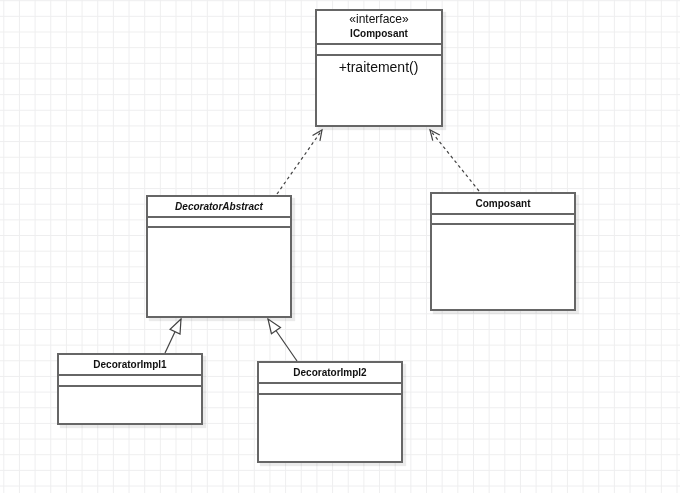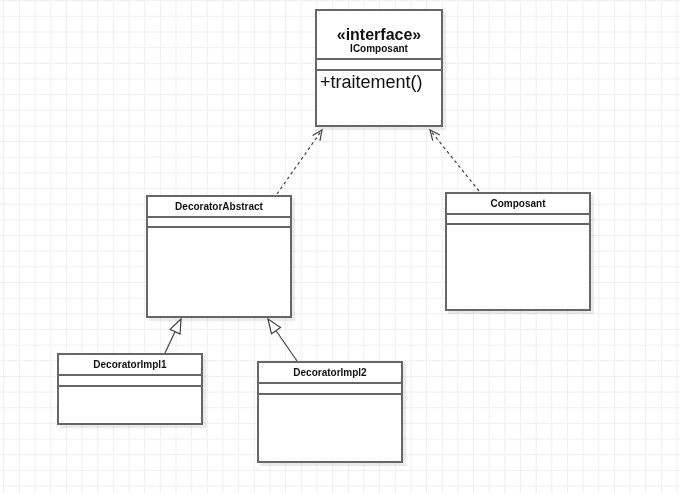--- a/index.html
+++ b/index.html
@@ -34,42 +34,41 @@
   }
   .uml-title{
     display:flex;
     flex-direction:column;
     justify-content:center;
     align-items:center;
     padding:2px 2px 1px 2px;
     text-align:center;
   }
   .stereotype{
-    font-size:16px;
+    font-size:12px;
     line-height:13px;
-    font-weight:bold;
-    margin-top:15px;
+    font-weight:normal;
   }
   .cname{
     font-size:10px;
     line-height:16px;
     font-weight:bold;
     white-space:nowrap;
   }
-  .abstract .cname{ }
+  .abstract .cname{ font-style:italic; }
   .uml-fields{
     border-top:2px solid var(--shape-border);
   }
   .uml-methods{
     border-top:2px solid var(--shape-border);
     flex:1;
     padding:4px 4px 2px 3px;
-    font-size:18px;
+    font-size:14px;
     line-height:15px;
-    text-align:left;
+    text-align:center;
   }
   .edges{
     position:absolute;
     left:0;top:0;
     pointer-events:none;
   }
   .edges g{ pointer-events:stroke; }
   .edge-realization{
     stroke:var(--edge);
     stroke-width:1.2;
@@ -101,21 +100,21 @@
   </div>
 
   <div class="uml-class abstract" style="left:146px;top:195px;width:146px;height:123px;">
     <div class="uml-title">
       <div class="cname">DecoratorAbstract</div>
     </div>
     <div class="uml-fields" style="height:8px;"></div>
     <div class="uml-methods"></div>
   </div>
 
-  <div class="uml-class" style="left:445px;top:192px;width:146px;height:119px;">
+  <div class="uml-class" style="left:430px;top:192px;width:146px;height:119px;">
     <div class="uml-title">
       <div class="cname">Composant</div>
     </div>
     <div class="uml-fields" style="height:8px;"></div>
     <div class="uml-methods"></div>
   </div>
 
   <div class="uml-class" style="left:57px;top:353px;width:146px;height:72px;">
     <div class="uml-title">
       <div class="cname">DecoratorImpl1</div>

